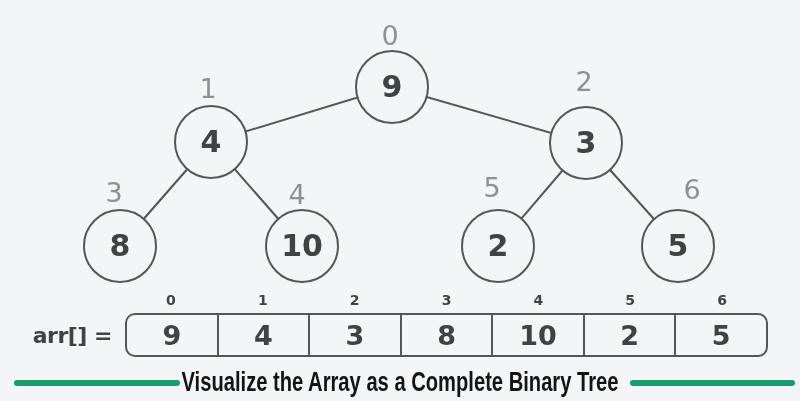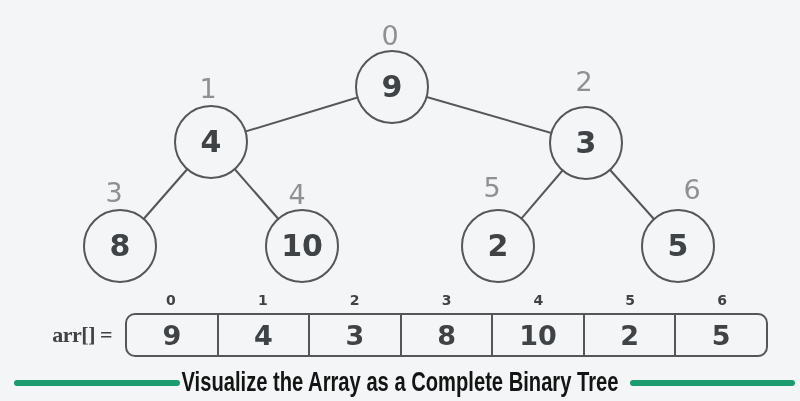--- a/index.html
+++ b/index.html
@@ -27,21 +27,21 @@
   }
   .nlabel {
     position: absolute;
     transform: translate(-50%, -50%);
     font-size: 27px; color: #8e9194; line-height: 1;
   }
 
   .arr-label {
     position: absolute; left: 0; top: 313px; width: 112px; height: 44px;
     display: flex; align-items: center; justify-content: flex-end;
-    font-size: 22px; font-weight: bold; color: #3f4346; letter-spacing: -0.5px; font-family: Liberation Serif, serif;
+    font-size: 22px; font-weight: bold; color: #3f4346; letter-spacing: -0.5px;
   }
   .arr-indices {
     position: absolute; left: 125px; top: 292px; width: 643px; height: 17px;
     display: flex;
   }
   .arr-indices span {
     flex: 1; text-align: center; font-size: 14px; font-weight: 600;
     color: #3f4346; line-height: 17px;
   }
   .arr-box {

